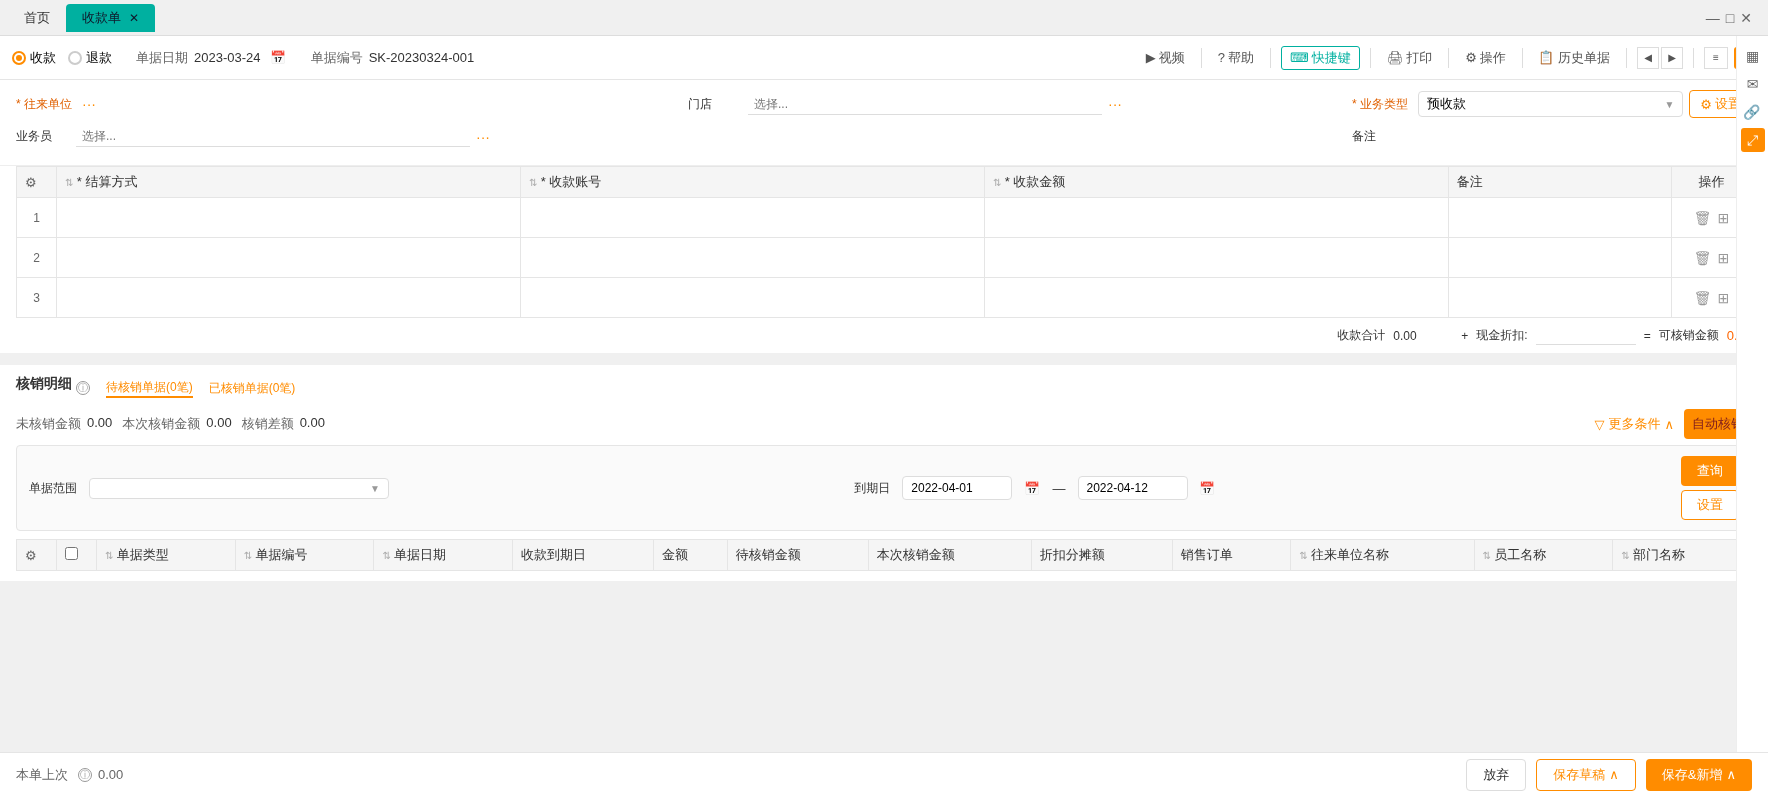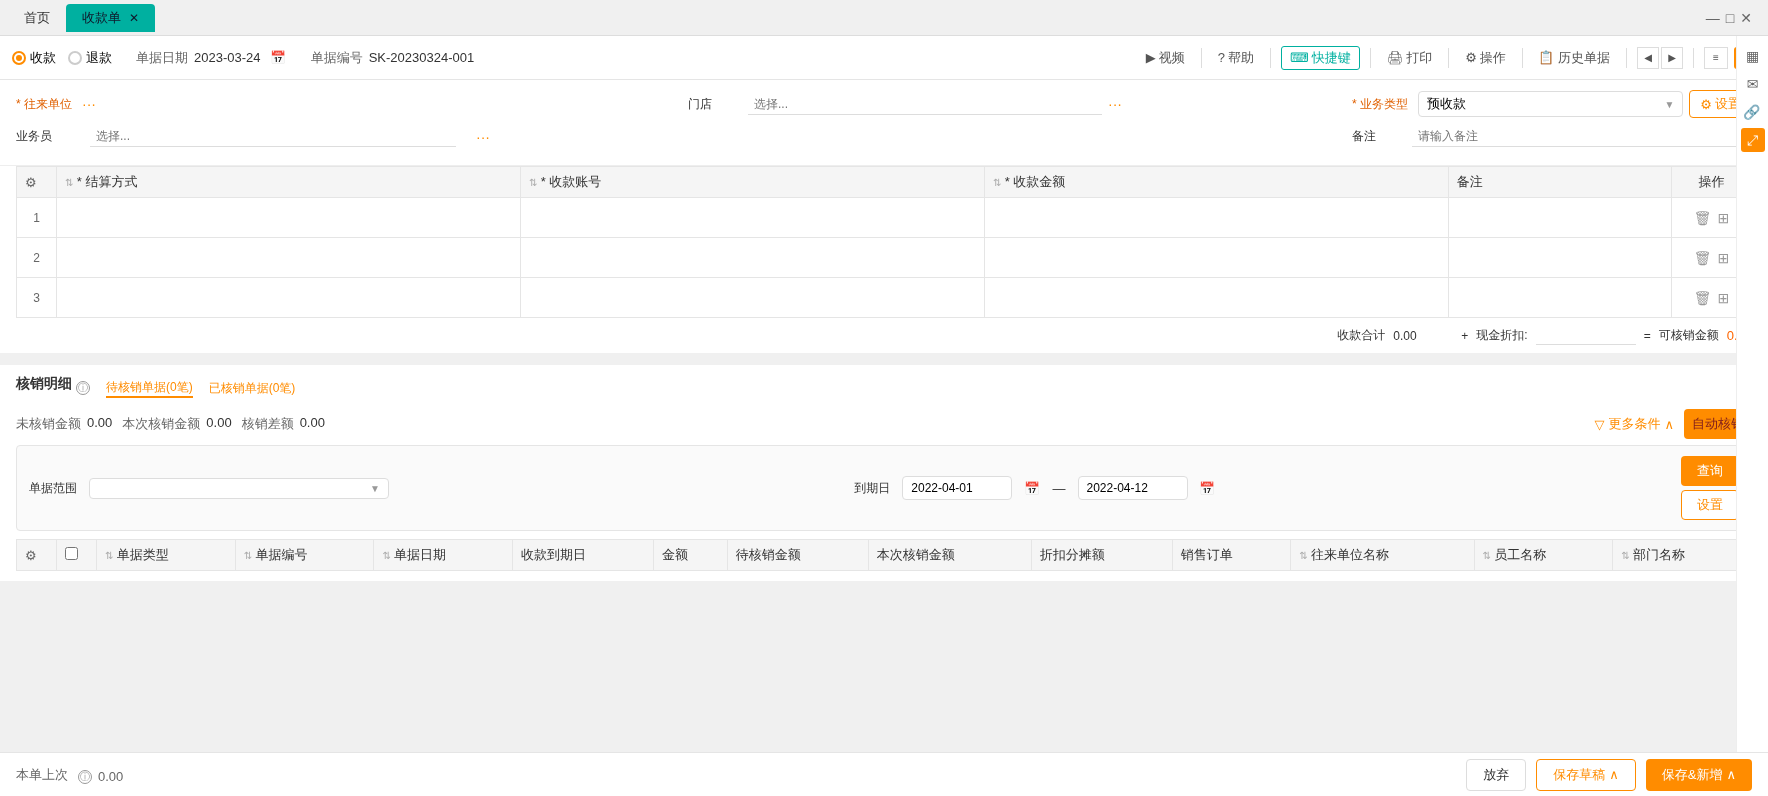--- a/index.html
+++ b/index.html
@@ -131,21 +131,21 @@
       border: 1px solid #ddd; border-radius: 4px; padding: 4px 8px;
       font-size: 12px; width: 110px;
     }
 
     
     .footer {
       position: fixed; bottom: 0; left: 0; right: 0; background: #fff;
       border-top: 1px solid #e5e5e5; height: 44px;
       display: flex; align-items: center; padding: 0 16px; gap: 10px;
     }
-    .footer-left { display: flex; align-items: flex-end; gap: 6px; font-size: 12px; color: #666; }
+    .footer-left { display: flex; align-items: center; gap: 6px; font-size: 12px; color: #666; }
     .footer-right { margin-left: auto; display: flex; gap: 10px; }
     .btn-default {
       border: 1px solid #ddd; background: #fff; padding: 6px 16px;
       border-radius: 4px; cursor: pointer; font-size: 13px; color: #333;
     }
     .btn-outline-orange {
       border: 1px solid #ff8c00; color: #ff8c00; background: #fff;
       padding: 6px 16px; border-radius: 4px; cursor: pointer; font-size: 13px;
       display: flex; align-items: center; gap: 4px;
     }
@@ -302,30 +302,29 @@
           <span class="chevron-down">▼</span>
         </div>
         <button class="settings-btn">
           <span>⚙</span>
           <span>设置</span>
         </button>
       </div>
     </div>
 
     <div class="form-row">
-      <div class="form-field" style="flex:2; max-width:480px;gap:14px;">
+      <div class="form-field" style="flex:2; max-width:480px;">
         <span class="form-field-label optional" style="color:#333;">业务员</span>
         <input class="form-input" style="color: rgb(170, 170, 170);" placeholder="选择...">
         <span class="more-btn">···</span>
       </div>
       <div style="flex:1;"></div>
       <div style="flex:1;"></div>
       <div class="form-field" style="flex:2; max-width:400px;">
         <span class="form-field-label optional" style="color:#333;">备注</span>
-        <input class="form-input" style="color: rgb(170, 170, 170); flex: 1 1 0%;" placeholder="请输入备注">
       </div>
     </div>
   </div>
 
   <div style="padding: 0 16px; background:#fff;">
     <table class="data-table">
       <thead>
         <tr>
           <th style="width:40px;">
             <span class="gear-icon">⚙</span>

